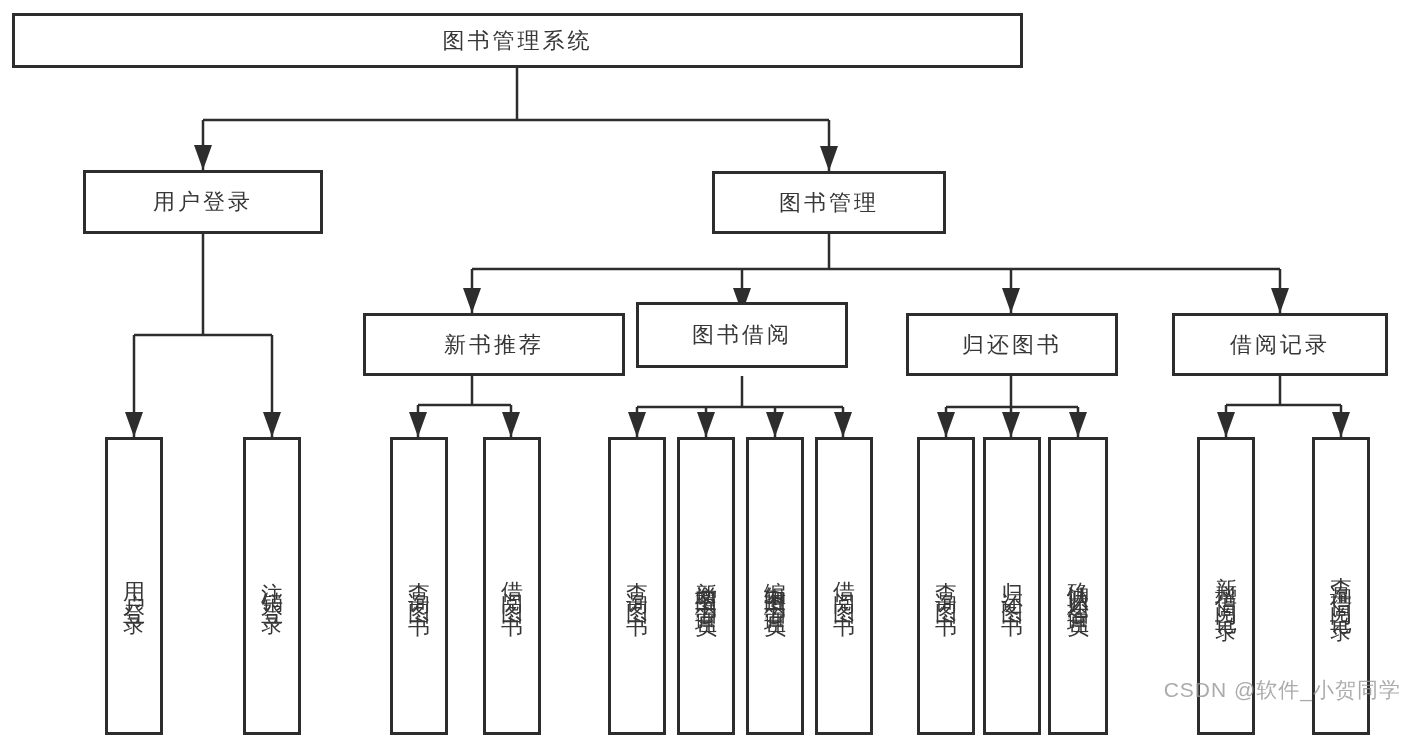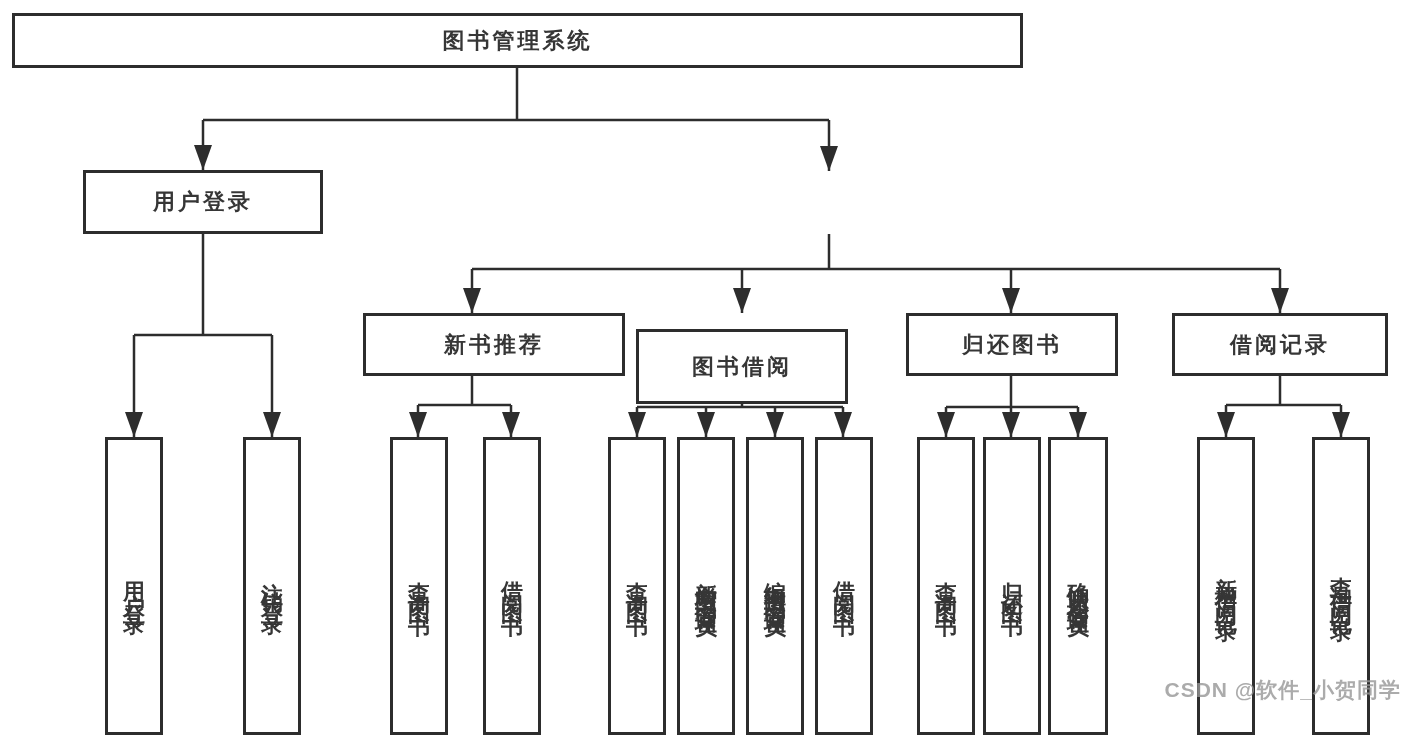--- a/index.html
+++ b/index.html
@@ -1,18 +1,18 @@
 <!DOCTYPE html>
 <html><head>
 <meta charset="utf-8">
 <style>
   html,body{margin:0;padding:0;background:#ffffff;}
   body{width:1405px;height:747px;overflow:hidden;
        font-family:"Liberation Sans","DejaVu Sans",sans-serif;}
-  #stage{position:relative;width:1405px;height:747px;background:#ffffff;font-weight:bold;}
+  #stage{position:relative;width:1405px;height:747px;background:#ffffff;}
   #connectors{position:absolute;left:0;top:0;}
   .hbox{position:absolute;box-sizing:border-box;background:#ffffff;
         border:3px solid #2d2d2d;display:flex;align-items:center;justify-content:center;
         font-size:22px;color:#363636;letter-spacing:3px;white-space:nowrap;}
   .vbox{position:absolute;box-sizing:border-box;background:#ffffff;
         border:3px solid #2d2d2d;top:437px;width:58px;height:298px;
         display:flex;align-items:center;justify-content:center;}
   .vtext{writing-mode:vertical-rl;text-orientation:mixed;
          font-size:22px;color:#363636;line-height:1;white-space:nowrap;}
   .ls-4{letter-spacing:11px;}
@@ -62,25 +62,28 @@
     </g>
   </svg>
 
   <div class="hbox" style="left:12px;top:13px;width:1011px;height:55px">
     <span>图书管理系统</span>
   </div>
 
   <div class="hbox" style="left:83px;top:170px;width:240px;height:64px">
     <span>用户登录</span>
   </div>
+  <div class="hbox" style="left:712px;top:171px;width:234px;height:63px">
+    <span>图书管理</span>
+  </div>
 
   <div class="hbox" style="left:363px;top:313px;width:262px;height:63px">
     <span>新书推荐</span>
   </div>
-  <div class="hbox" style="left:636px;top:329px;width:212px;height:75px">
+  <div class="hbox" style="left:636px;top:302px;width:212px;height:66px">
     <span>图书借阅</span>
   </div>
   <div class="hbox" style="left:906px;top:313px;width:212px;height:63px">
     <span>归还图书</span>
   </div>
   <div class="hbox" style="left:1172px;top:313px;width:216px;height:63px">
     <span>借阅记录</span>
   </div>
 
   <div class="vbox" style="left:105px">

